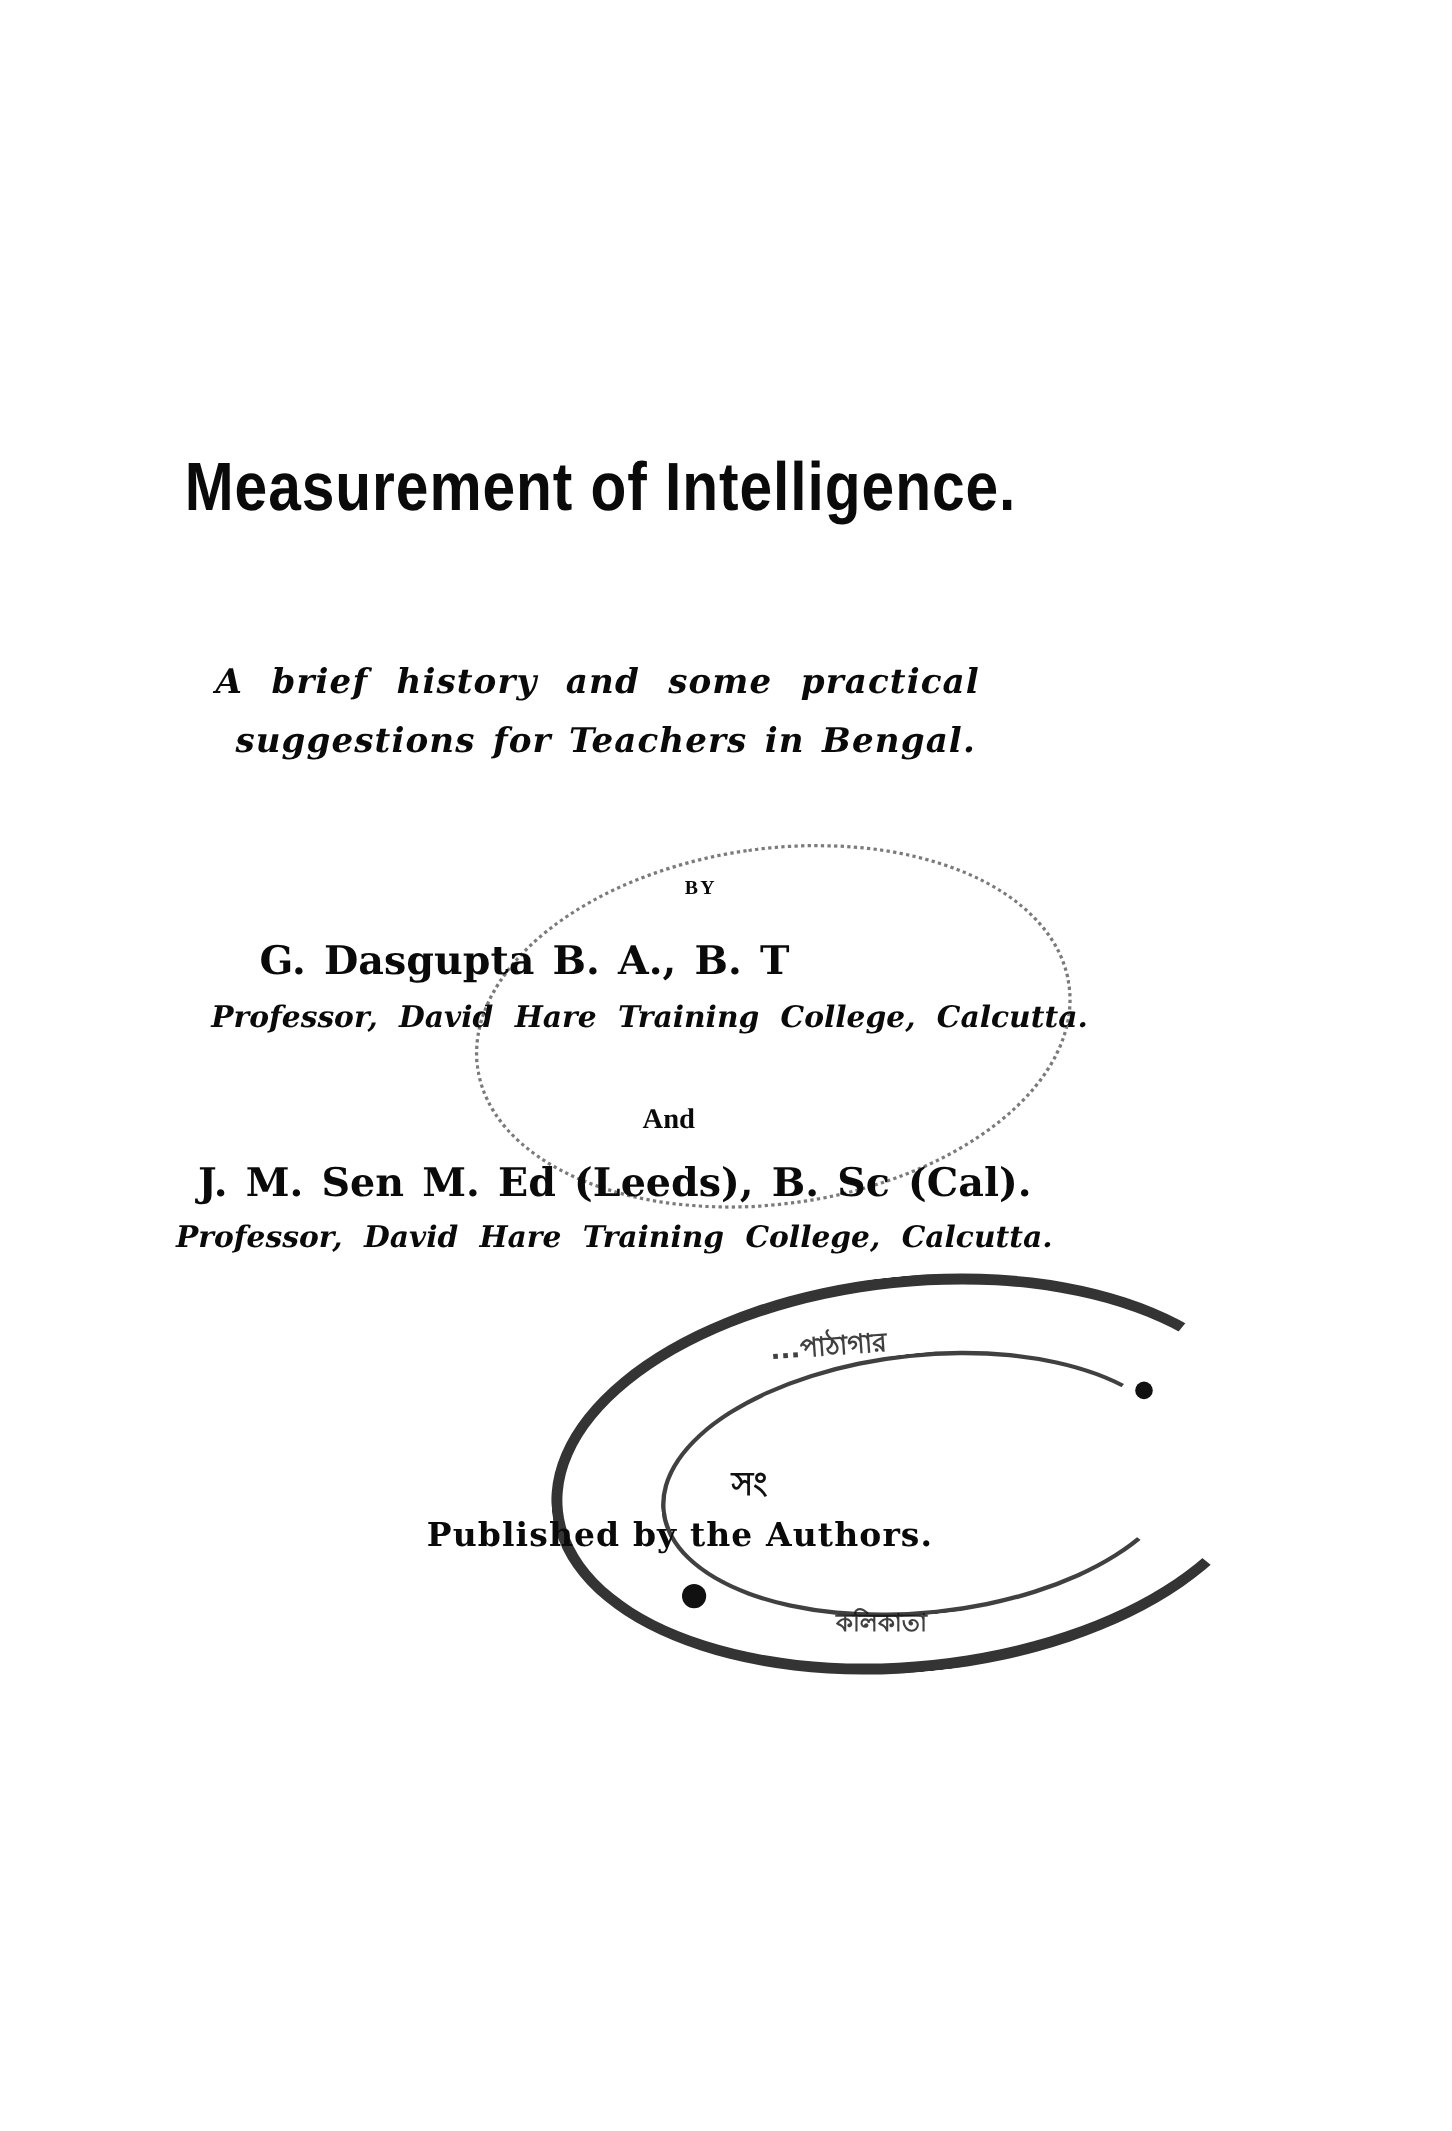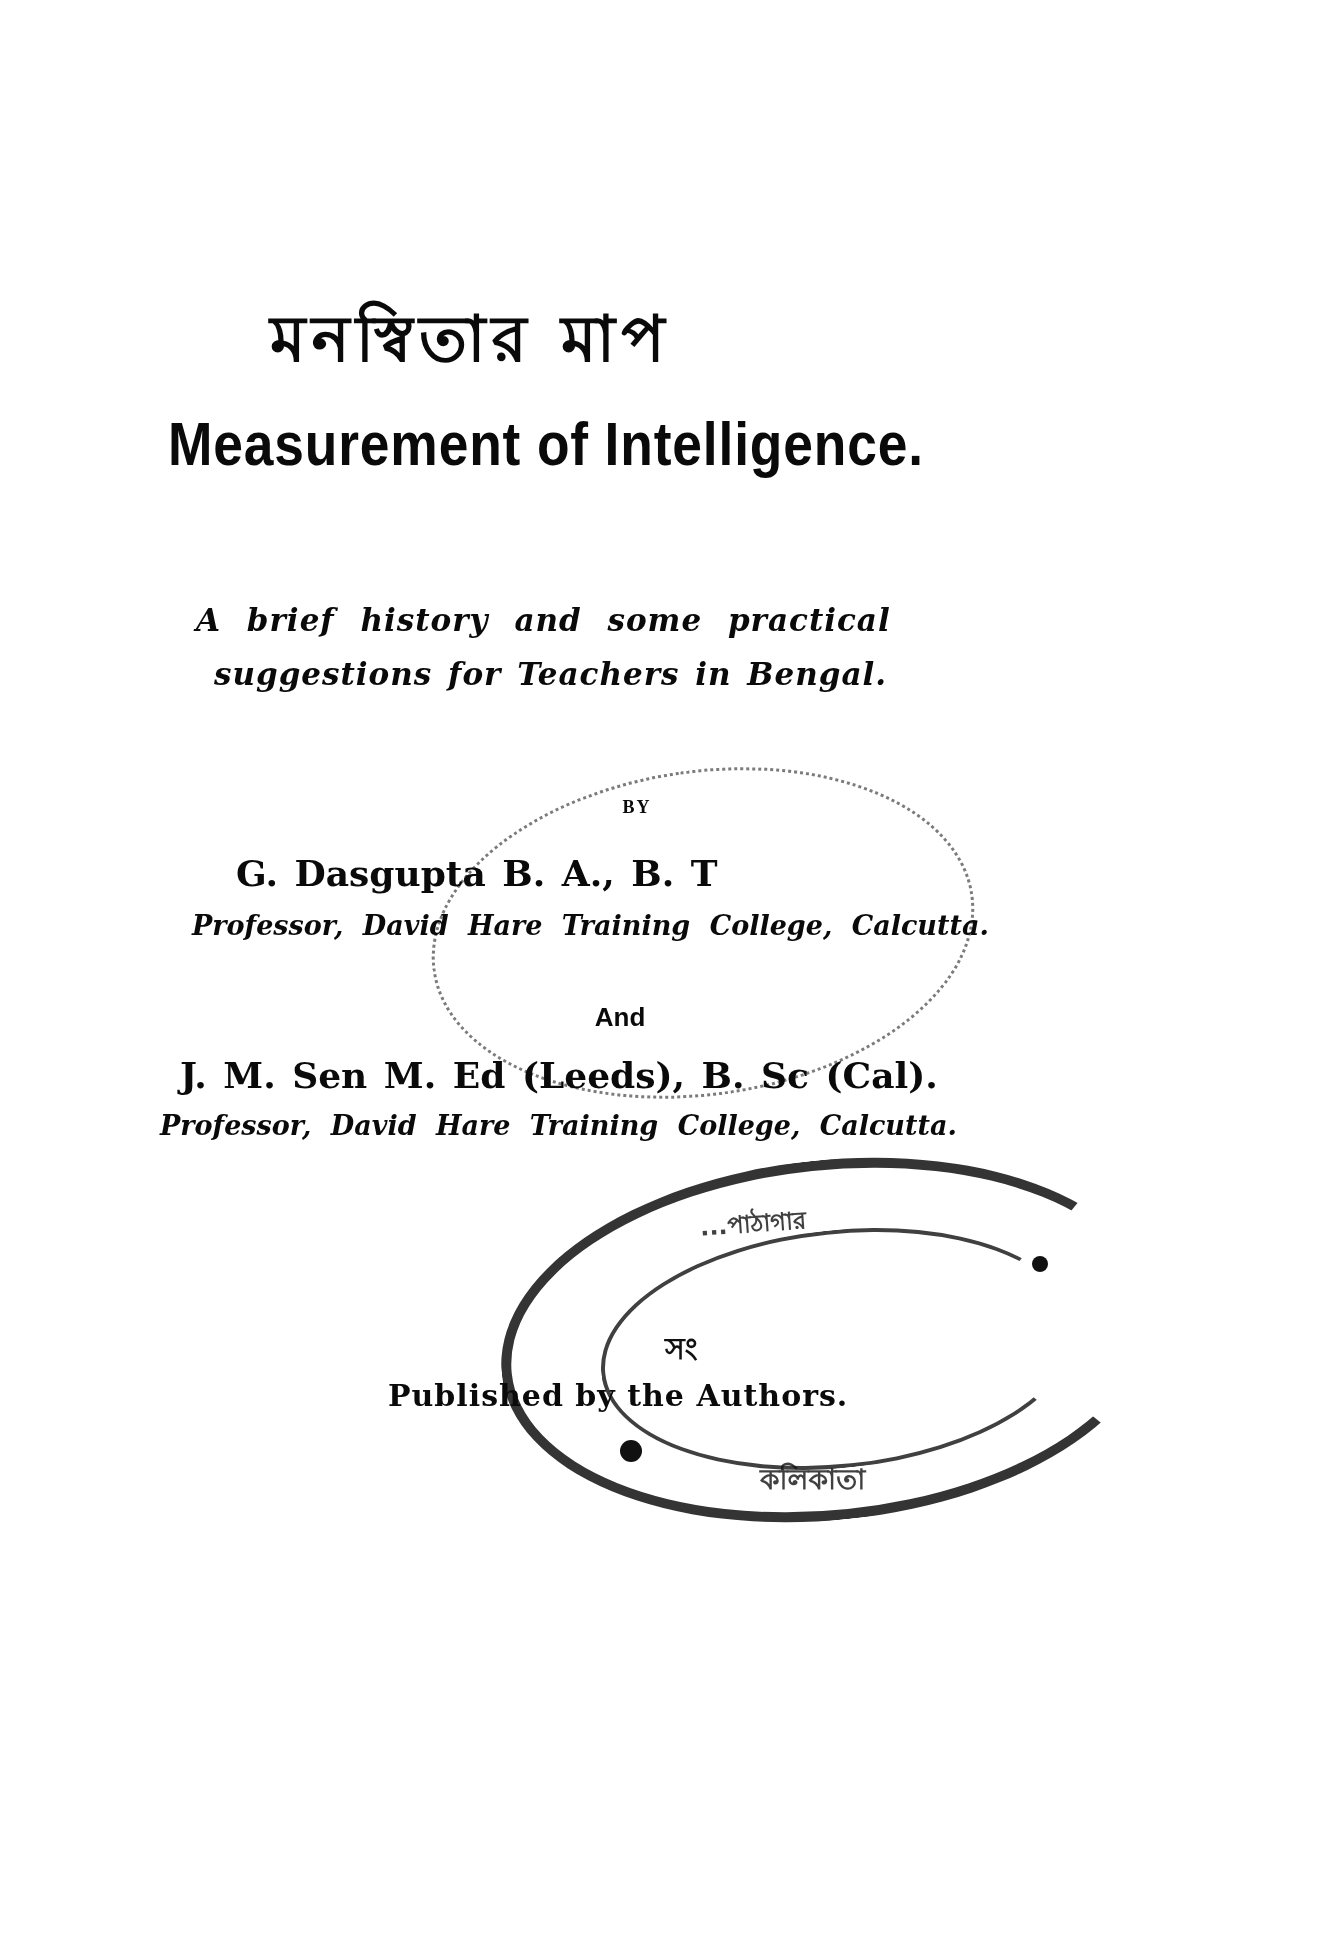--- a/index.html
+++ b/index.html
@@ -9,51 +9,50 @@
   .bn-title { top: 290px; left: 270px; width: 800px; text-align: left; font-family: "DejaVu Sans", sans-serif; font-weight: bold; font-size: 64px; letter-spacing: 6px; }
   .en-title { top: 408px; left: 168px; width: 900px; font-family: "Liberation Sans", sans-serif; font-weight: bold; font-size: 62px; transform: scaleX(0.86); transform-origin: left; letter-spacing: 1px; }
   .subtitle { font-family: "DejaVu Serif", serif; font-weight: bold; font-style: italic; font-size: 31px; letter-spacing: 1px; }
   .sub1 { top: 602px; left: 196px; word-spacing: 14px; }
   .sub2 { top: 656px; left: 214px; word-spacing: 4px; }
   .by { top: 797px; left: 0; width: 1180px; text-align: center; font-family: "Liberation Serif", serif; font-weight: bold; font-size: 18px; letter-spacing: 2px; padding-left: 47px; }
   .author { font-family: "DejaVu Serif", serif; font-weight: bold; font-size: 36px; }
   .a1 { top: 852px; left: 236px; word-spacing: 4px; }
   .aff { font-family: "DejaVu Serif", serif; font-style: italic; font-weight: bold; font-size: 27px; }
   .aff1 { top: 910px; left: 192px; word-spacing: 10px; }
-  .and { top: 1002px; left: 0; width: 1216px; text-align: center; font-family: Liberation Sans, sans-serif; font-weight: bold; font-size: 26px; margin-left: 12px; }
+  .and { top: 1002px; left: 0; width: 1216px; text-align: center; font-family: Liberation Serif, serif; font-weight: bold; font-size: 26px; }
   .a2 { top: 1054px; left: 180px; font-size: 36px; word-spacing: 4px; }
   .aff2 { top: 1110px; left: 160px; word-spacing: 10px; }
   .pub { top: 1378px; left: 388px; font-family: "DejaVu Serif", serif; font-weight: bold; font-size: 30px; letter-spacing: 1px; }
   .stamp { position: absolute; border-radius: 50%; border-style: solid; border-color: #111; }
   .stamp-a { left: 430px; top: 770px; width: 540px; height: 320px; border-width: 3px; border-style: dotted; opacity: 0.55; transform: rotate(-8deg); }
   .stamp-b { left: 500px; top: 1160px; width: 640px; height: 340px; border-width: 10px; transform: rotate(-6deg); opacity: 0.85; border-right-color: transparent; }
   .stamp-c { left: 600px; top: 1230px; width: 470px; height: 230px; border-width: 4px; transform: rotate(-6deg); opacity: 0.8; border-right-color: transparent; }
   .stamp-text { position: absolute; font-family: "DejaVu Sans", sans-serif; font-weight: bold; color: #111; white-space: nowrap; }
   .st-top { left: 700px; top: 1205px; font-size: 24px; transform: rotate(-4deg); opacity: 0.8; }
   .st-mid { left: 665px; top: 1325px; font-size: 30px; }
-  .st-bot { left: 760px; top: 1458px; font-size: 28px; opacity: 0.8; text-align: right; }
+  .st-bot { left: 760px; top: 1458px; font-size: 22px; opacity: 0.8; text-align: right; }
   .dot { position: absolute; width: 22px; height: 22px; border-radius: 50%; background: #111; }
   .dot1 { left: 620px; top: 1440px; }
   .dot2 { left: 1032px; top: 1256px; width: 16px; height: 16px; }
 </style>
 </head>
 <body>
 
 <div class="page">
 
   <div class="stamp stamp-a"></div>
   <div class="stamp stamp-b"></div>
   <div class="stamp stamp-c"></div>
   <div class="stamp-text st-top">...পাঠাগার</div>
   <div class="stamp-text st-mid">সং</div>
   <div class="stamp-text st-bot">কলিকাতা</div>
   <div class="dot dot1"></div>
   <div class="dot dot2"></div>
 
-  <div class="line bn-title">মনস্বিতার মাপ</div>
   <div class="line en-title">Measurement of Intelligence.</div>
 
   <div class="line subtitle sub1">A brief history and some practical</div>
   <div class="line subtitle sub2">suggestions for Teachers in Bengal.</div>
 
   <div class="line by">BY</div>
 
   <div class="line author a1">G. Dasgupta B. A., B. T</div>
   <div class="line aff aff1">Professor, David Hare Training College, Calcutta.</div>
 

